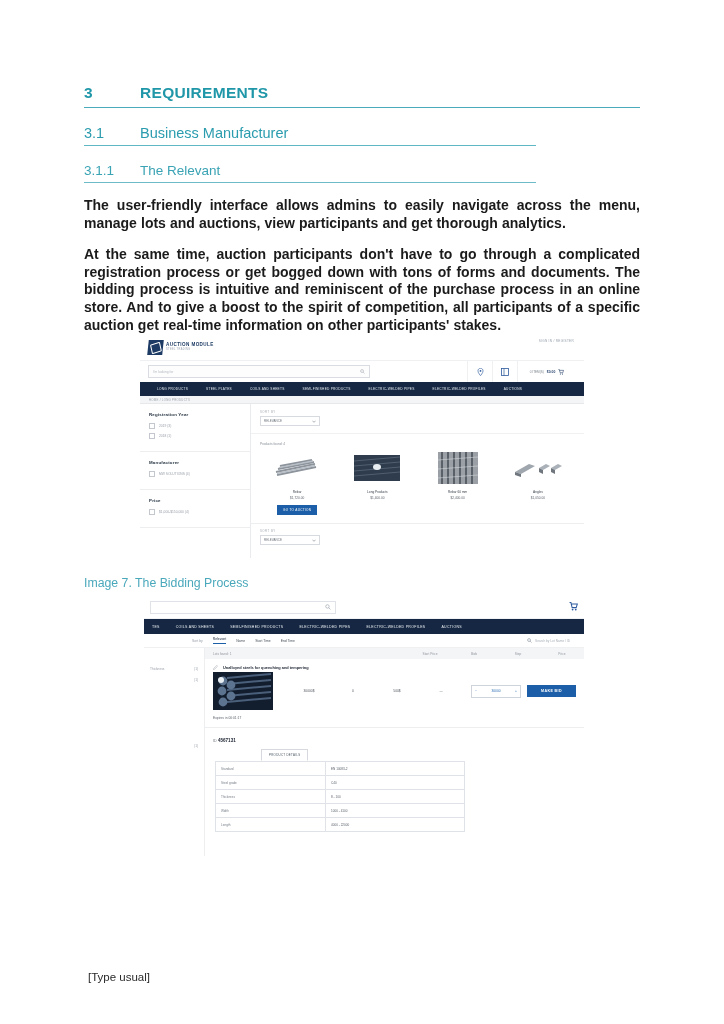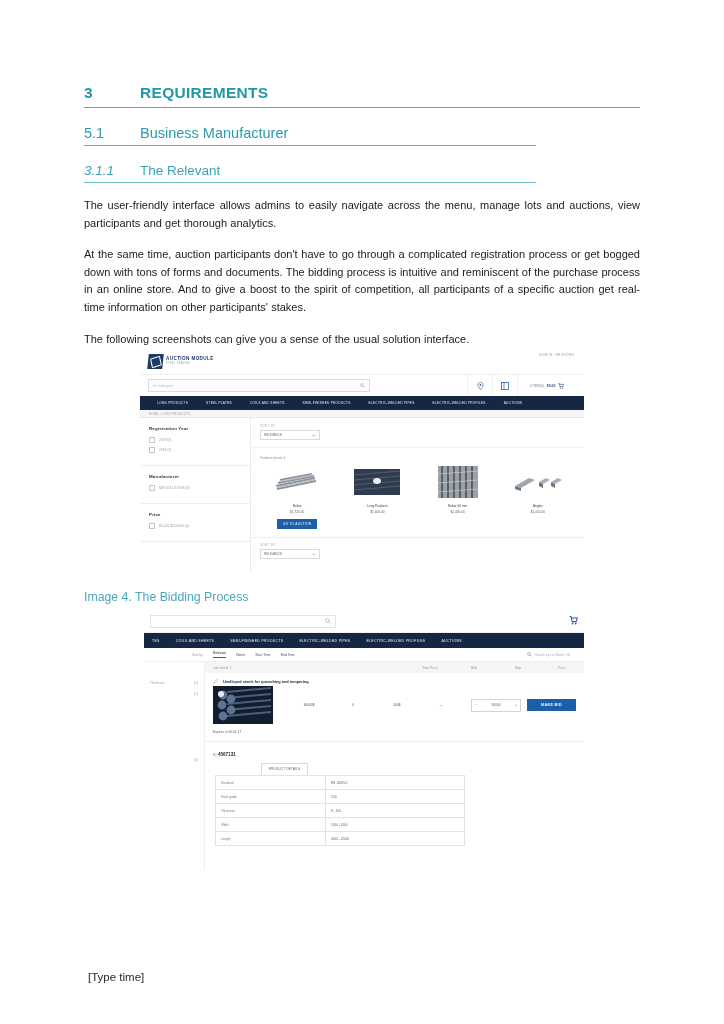--- a/index.html
+++ b/index.html
@@ -43,30 +43,31 @@
   .h2 .num{width:56px;flex:none;}
   .h3{
     display:flex;align-items:baseline;
     color:#3aa3b4;
     font-size:13.5px;font-weight:normal;
     border-bottom:1px solid #6bbcc8;
     padding-bottom:4px;
     margin:17px 0 2px 0;
     width:452px;
   }
-  .h3 .num{width:56px;flex:none;font-style:italic;}
+  .h3 .num{width:56px;flex:none;}
 
   
   p.body{
-    font-size:11px;
+    font-size:14px;
     line-height:17.6px;
     text-align:justify;
     margin:14px 0 0 0;
     color:#1b1b1b;
     word-spacing:.2px;
+    font-weight:bold;
   }
   .caption{
     color:#4aa8bb;
     font-size:12.3px;
     margin:18px 0 6px 0;
   }
 
   
   .shot1{
     position:relative;
@@ -273,32 +274,31 @@
 
 <div class="page">
   <div class="content">
 
     <div class="h1">
       <span class="num">3</span>
       <span>REQUIREMENTS</span>
     </div>
 
     <div class="h2">
-      <span class="num">5.1</span>
+      <span class="num">3.1</span>
       <span>Business Manufacturer</span>
     </div>
 
     <div class="h3">
       <span class="num">3.1.1</span>
       <span>The Relevant</span>
     </div>
 
     <p class="body">The user-friendly interface allows admins to easily navigate across the menu, manage lots and auctions, view participants and get thorough analytics.</p>
     <p class="body">At the same time, auction participants don't have to go through a complicated registration process or get bogged down with tons of forms and documents. The bidding process is intuitive and reminiscent of the purchase process in an online store. And to give a boost to the spirit of competition, all participants of a specific auction get real-time information on other participants' stakes.</p>
-    <p class="body">The following screenshots can give you a sense of the usual solution interface.</p>
 
 
     <div class="shot1">
 
       <div class="am-topbar">
         <div class="am-logo">
           <div class="am-logo-mark"></div>
           <div class="am-logo-txt">
             <b>AUCTION MODULE</b>
             <span>STEEL TRADING</span>
@@ -489,21 +489,21 @@
                 <svg width="4" height="3" viewBox="0 0 10 6">
                     <path d="M1 1l4 4 4-4" fill="none" stroke="#6e757d" stroke-width="1.4"></path>
                   </svg>
               </span>
             </div>
           </div>
         </div>
       </div>
     </div>
 
-    <div class="caption">Image 4. The Bidding Process</div>
+    <div class="caption">Image 7. The Bidding Process</div>
 
     <div class="shot2">
 
       <div class="s2-searchrow">
         <div class="s2-search">
           <span></span>
           <span class="ico">
             <svg width="6" height="6" viewBox="0 0 16 16">
                 <circle cx="6.5" cy="6.5" r="4.6" fill="none" stroke="#9aa1aa" stroke-width="1.7"></circle>
                 <line x1="10" y1="10" x2="14.5" y2="14.5" stroke="#9aa1aa" stroke-width="1.7"></line>
@@ -649,14 +649,14 @@
               <div class="td2">4000 - 22000</div>
             </div>
           </div>
 
         </div>
       </div>
     </div>
 
   </div>
 
-  <div class="typehere">[Type time]</div>
+  <div class="typehere">[Type usual]</div>
 </div>
 
 </body></html>

